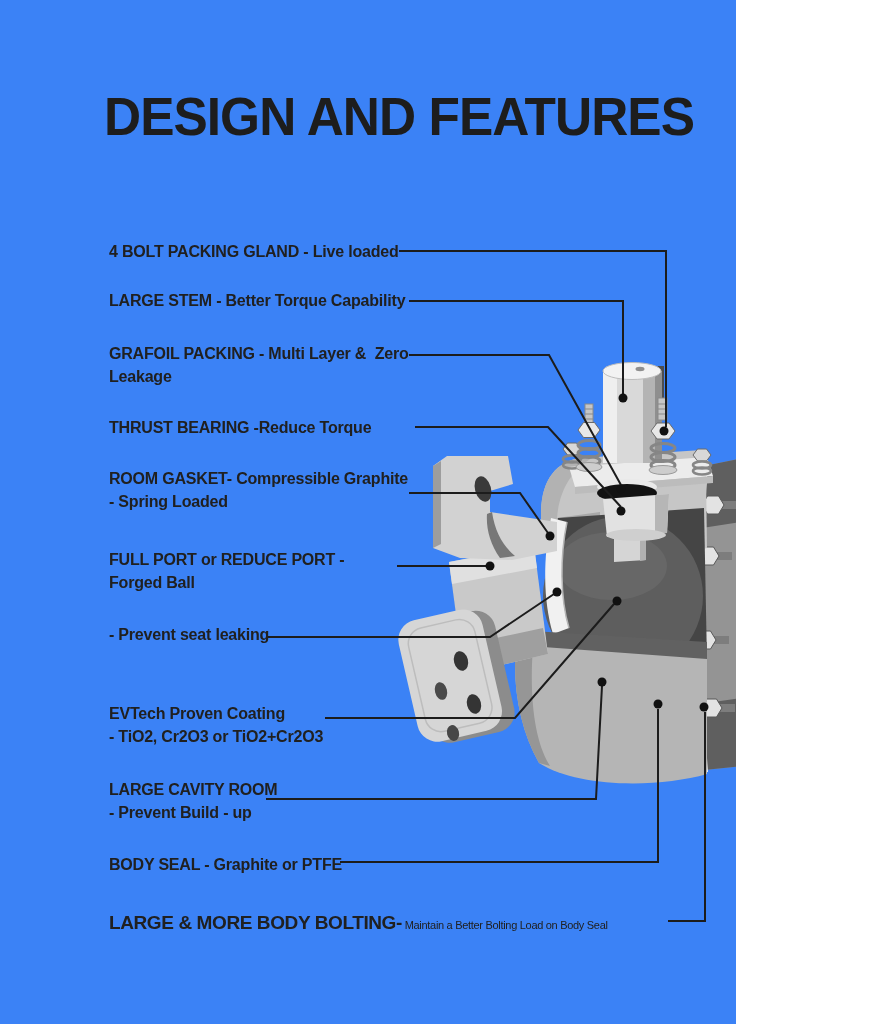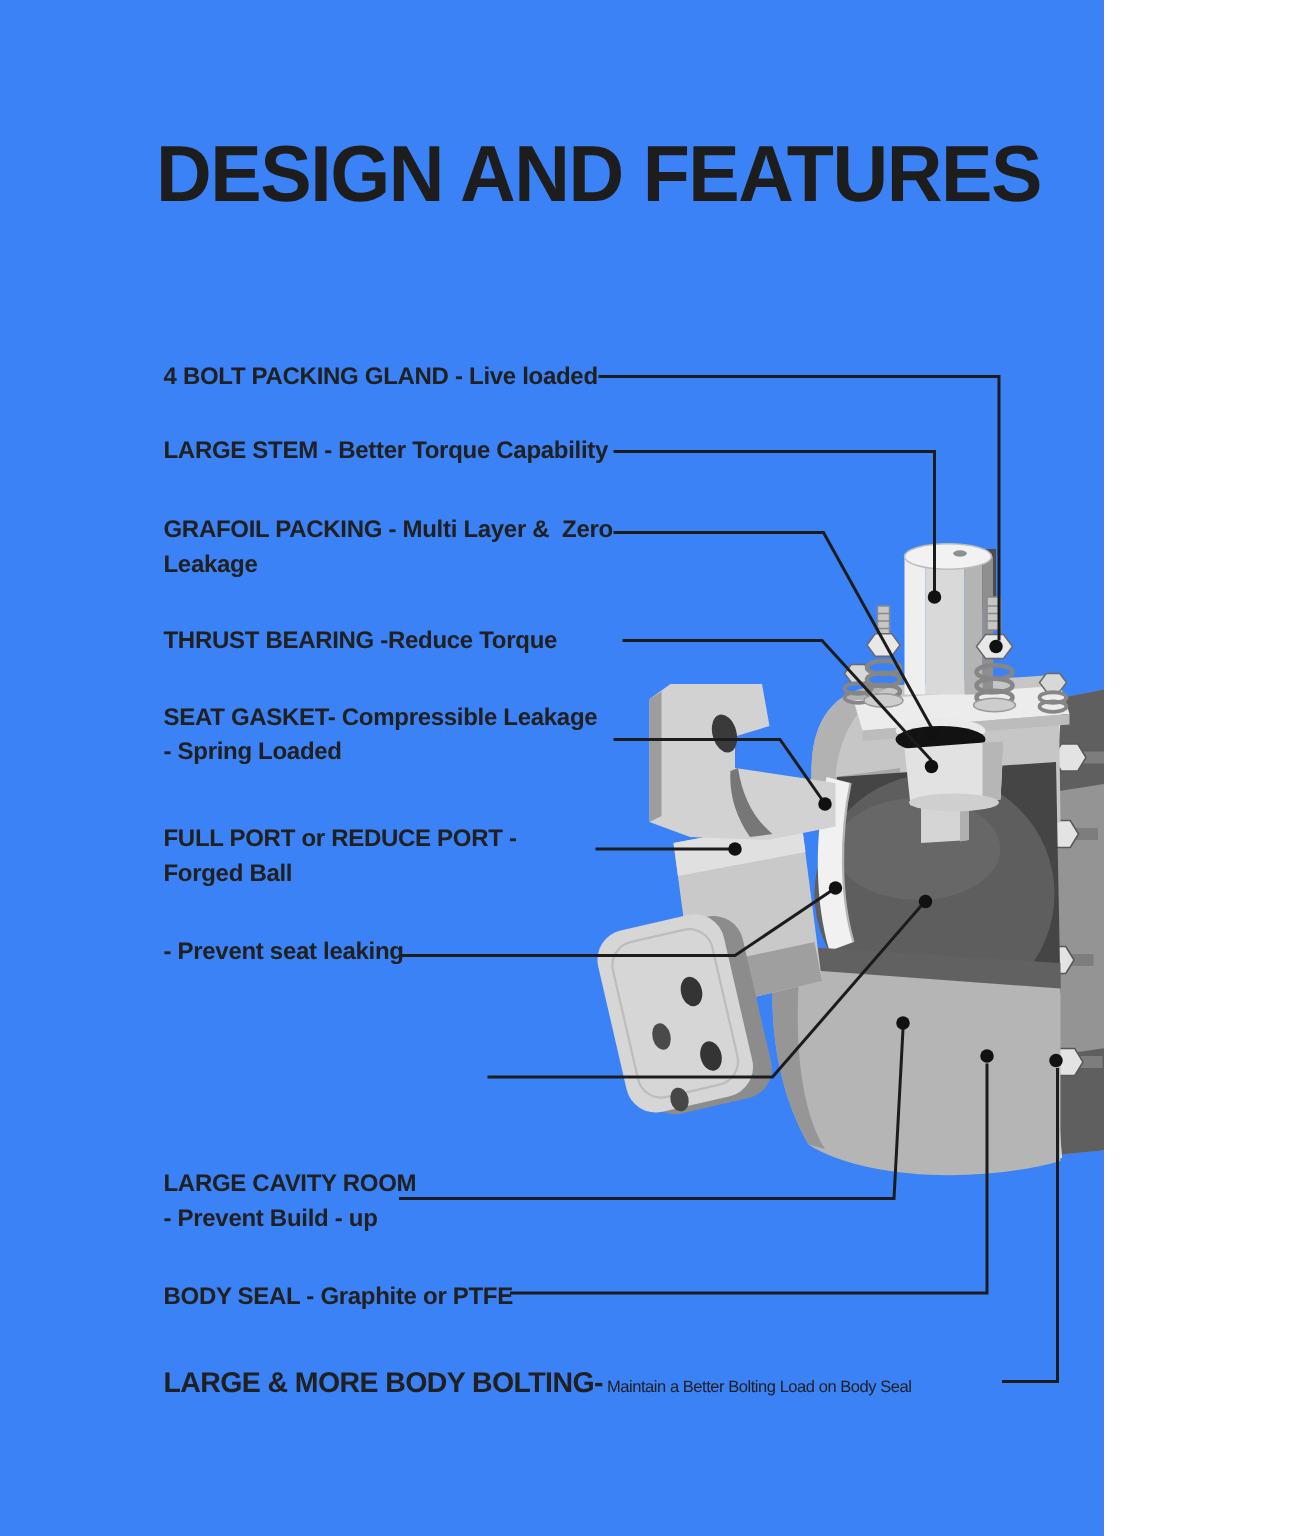--- a/index.html
+++ b/index.html
@@ -214,30 +214,34 @@
     <span>LARGE STEM - Better Torque Capability</span>
   </div>
   <div class="lbl" style="top:342px">
     <span>GRAFOIL PACKING - Multi Layer &amp;  Zero</span>
     <span>Leakage</span>
   </div>
   <div class="lbl" style="top:416px">
     <span>THRUST BEARING -Reduce Torque</span>
   </div>
   <div class="lbl" style="top:467px">
-    <span>SEAT GASKET- Compressible Leakage</span>
+    <span>ROOM GASKET- Compressible Graphite</span>
     <span>- Spring Loaded</span>
   </div>
   <div class="lbl" style="top:548px">
     <span>FULL PORT or REDUCE PORT -</span>
     <span>Forged Ball</span>
   </div>
   <div class="lbl" style="top:623px">
     <span>- Prevent seat leaking</span>
   </div>
+  <div class="lbl" style="top:702px">
+    <span>EVTech Proven Coating</span>
+    <span>- TiO2, Cr2O3 or TiO2+Cr2O3</span>
+  </div>
   <div class="lbl" style="top:853px">
     <span>BODY SEAL - Graphite or PTFE</span>
   </div>
   <div class="lbl" style="top:778px">
     <span>LARGE CAVITY ROOM</span>
     <span>- Prevent Build - up</span>
   </div>
   <div class="lbl" style="top:911px">
     <span class="tailrow"><span class="head">LARGE &amp; MORE BODY BOLTING-</span><span class="tail"> Maintain a Better Bolting Load on Body Seal</span></span>
   </div>

